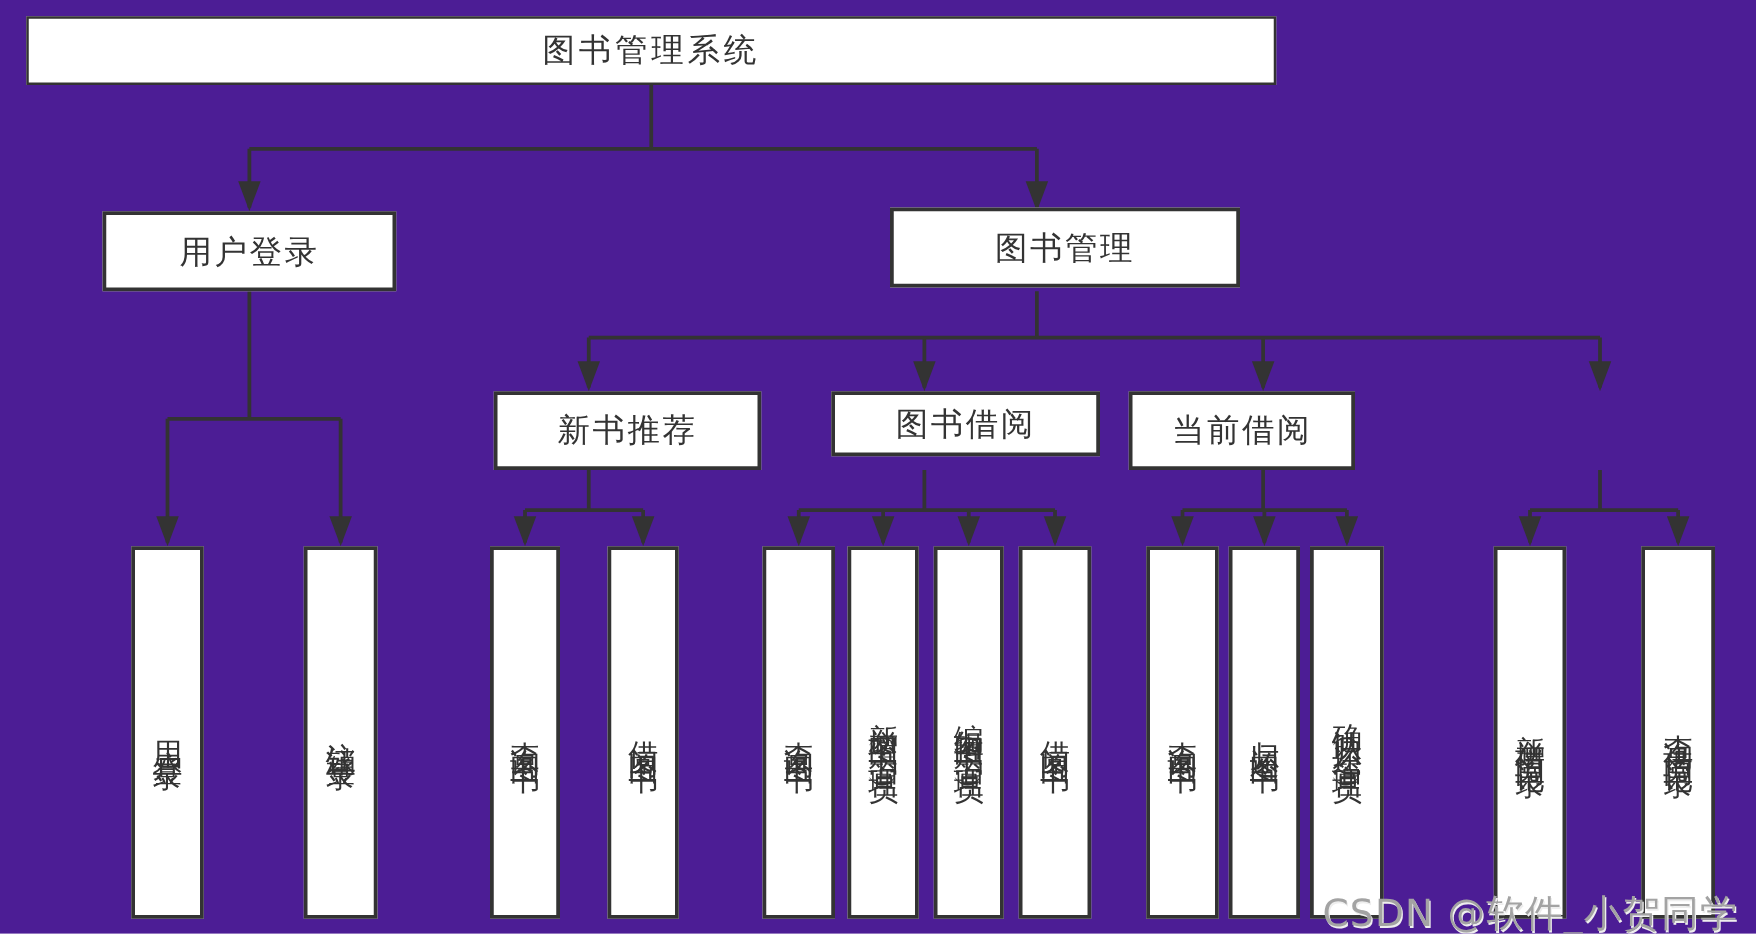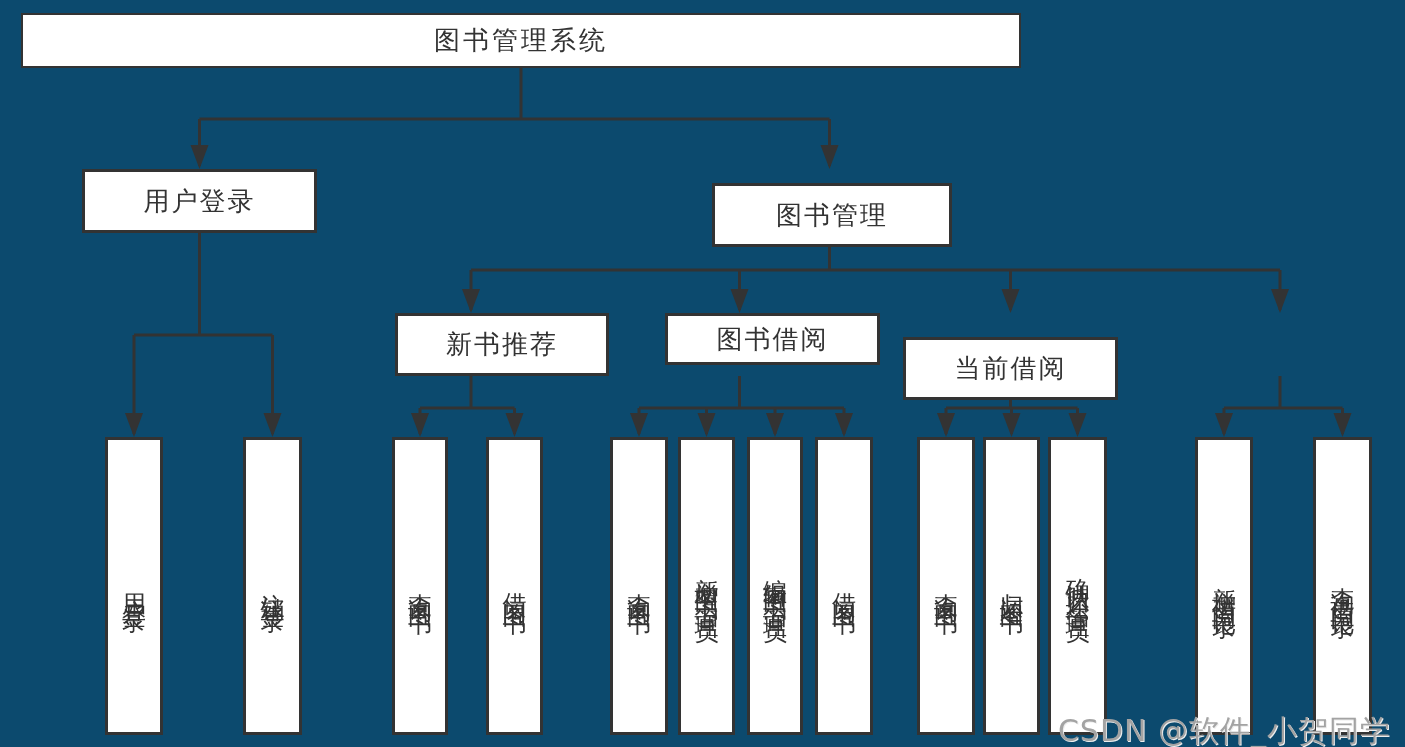--- a/index.html
+++ b/index.html
@@ -1,20 +1,20 @@
 <!DOCTYPE html>
 <html><head>
 <meta charset="utf-8">
 <style>
   html, body { margin: 0; padding: 0; background: #ffffff; }
   .stage {
     position: relative;
     width: 1405px;
     height: 747px;
-    background: #0c4a6e;
+    background: #4c1d95;
     font-family: "DejaVu Sans", "Liberation Sans", sans-serif;
     color: #333333;
     overflow: hidden;
   }
   .connectors {
     position: absolute;
     left: 0; top: 0;
     width: 1405px;
     height: 747px;
   }
@@ -97,25 +97,25 @@
       <polygon points="1002.5,413 1020.5,413 1011.5,437"></polygon>
       <polygon points="1068.5,413 1086.5,413 1077.5,437"></polygon>
       <polygon points="1215,413 1233,413 1224,437"></polygon>
       <polygon points="1333.5,413 1351.5,413 1342.5,437"></polygon>
     </g>
   </svg>
 
   <div class="node root" style="left:21px; top:13px; width:1000px; height:55px;">图书管理系统</div>
 
   <div class="node branch" style="left:82px; top:169px; width:235px; height:64px;">用户登录</div>
-  <div class="node branch" style="left:712px; top:183px; width:240px; height:64px;">图书管理</div>
+  <div class="node branch" style="left:712px; top:166px; width:280px; height:64px;">图书管理</div>
 
   <div class="node branch" style="left:364px; top:313px; width:214px; height:63px;margin-left:31px;">新书推荐</div>
   <div class="node branch" style="left:665px; top:313px; width:215px; height:52px;">图书借阅</div>
-  <div class="node branch" style="left:903px; top:313px; width:215px; height:63px;margin-top:24px;">当前借阅</div>
+  <div class="node branch" style="left:903px; top:313px; width:181px; height:63px;">当前借阅</div>
 
   <div class="node leaf" style="left:105px; top:437px; width:58px; height:298px;">用户登录</div>
   <div class="node leaf" style="left:243px; top:437px; width:59px; height:298px;">注销登录</div>
 
   <div class="node leaf" style="left:392px; top:437px; width:56px; height:298px;">查询图书</div>
   <div class="node leaf" style="left:486px; top:437px; width:57px; height:298px;">借阅图书</div>
 
   <div class="node leaf" style="left:610px; top:437px; width:58px; height:298px;">查询图书</div>
   <div class="node leaf" style="left:678px; top:437px; width:57px; height:298px;">新增图书（管理员）</div>
   <div class="node leaf" style="left:747px; top:437px; width:56px; height:298px;">编辑图书（管理员）</div>

